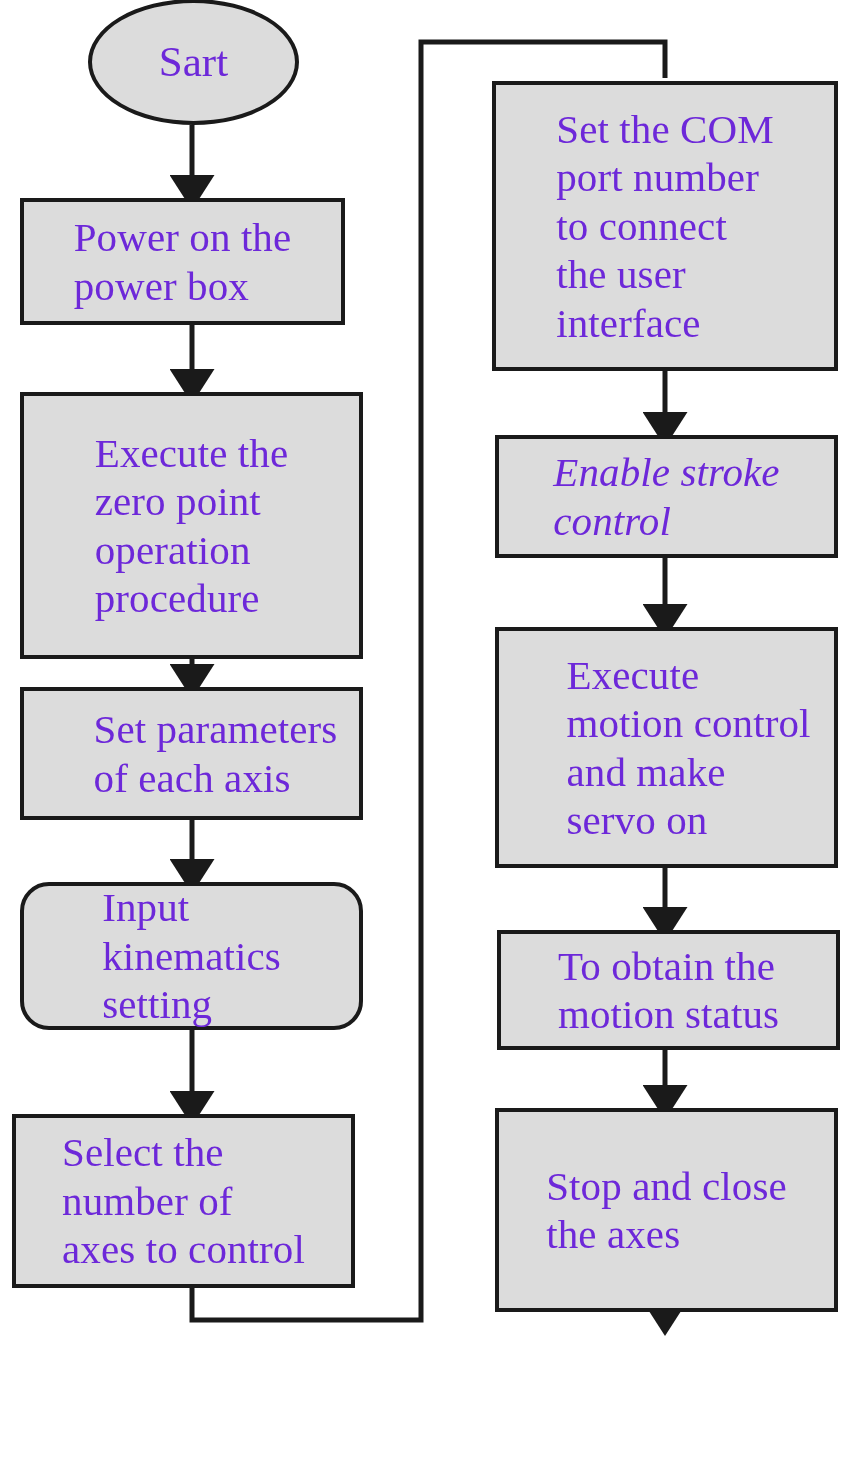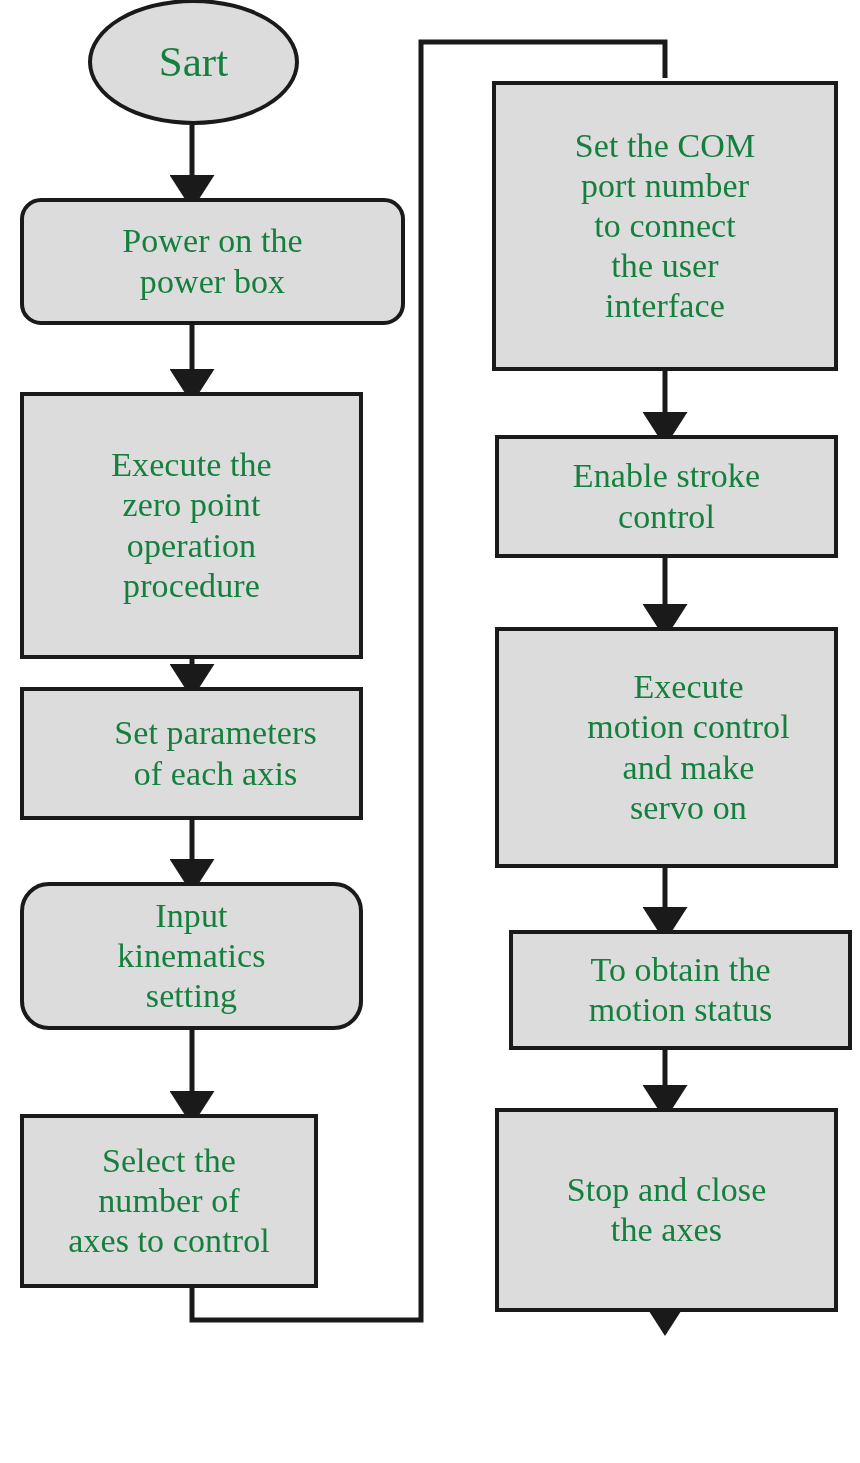--- a/index.html
+++ b/index.html
@@ -25,37 +25,36 @@
     width: 860px;
     height: 1463px;
     pointer-events: none;
   }
   .node {
     position: absolute;
     box-sizing: border-box;
     display: flex;
     align-items: center;
     justify-content: center;
-    text-align: center;
     background: #dcdcdc;
-    color: #15803d;
+    color: #6d28d9;
     line-height: 1.18;
   }
   .node-process {
     border: 4px solid #1a1a1a;
   }
   .node-terminator {
     border: 4px solid #1a1a1a;
     border-radius: 50%;
   }
   .node-label {
     display: block;
     white-space: pre-line;
     padding: 0 6px;
-    font-size: 34px;
+    font-size: 41px;
     letter-spacing: 0.1px;
   }
   .node-terminator .node-label {
     font-size: 43px;
   }
 </style>
 </head>
 <body>
 
 <div id="flow-root">
@@ -79,21 +78,21 @@
     <line x1="665" y1="558" x2="665" y2="619" stroke="#1a1a1a" stroke-width="5" marker-end="url(#arrowhead)"></line>
     <line x1="665" y1="868" x2="665" y2="922" stroke="#1a1a1a" stroke-width="5" marker-end="url(#arrowhead)"></line>
     <line x1="665" y1="1050" x2="665" y2="1100" stroke="#1a1a1a" stroke-width="5" marker-end="url(#arrowhead)"></line>
     <line x1="665" y1="1265" x2="665" y2="1316" stroke="#1a1a1a" stroke-width="5" marker-end="url(#arrowhead)"></line>
   </svg>
 
   <div class="node node-terminator" style="left:88px; top:-1px; width:211px; height:126px;">
     <span class="node-label">Sart</span>
   </div>
 
-  <div class="node node-process" style="left:20px; top:198px; width:385px; height:127px;border-radius:21px;">
+  <div class="node node-process" style="left:20px; top:198px; width:325px; height:127px;">
     <span class="node-label">Power on the
 power box</span>
   </div>
 
   <div class="node node-process" style="left:20px; top:392px; width:343px; height:267px;">
     <span class="node-label">Execute the
 zero point
 operation
 procedure</span>
   </div>
@@ -102,47 +101,47 @@
     <span class="node-label">Set parameters
 of each axis</span>
   </div>
 
   <div class="node node-process" style="left:20px; top:882px; width:343px; height:148px;border-radius:29px;">
     <span class="node-label">Input
 kinematics
 setting</span>
   </div>
 
-  <div class="node node-process" style="left:20px; top:1114px; width:298px; height:174px;">
+  <div class="node node-process" style="left:12px; top:1114px; width:343px; height:174px;">
     <span class="node-label">Select the
 number of
 axes to control</span>
   </div>
 
   <div class="node node-process" style="left:492px; top:81px; width:346px; height:290px;">
     <span class="node-label">Set the COM
 port number
 to connect
 the user
 interface</span>
   </div>
 
-  <div class="node node-process" style="left:495px; top:435px; width:343px; height:123px;">
+  <div class="node node-process" style="left:495px; top:435px; width:343px; height:123px;font-style:italic;">
     <span class="node-label">Enable stroke
 control</span>
   </div>
 
   <div class="node node-process" style="left:495px; top:627px; width:343px; height:241px;padding-left:44px;">
     <span class="node-label">Execute
 motion control
 and make
 servo on</span>
   </div>
 
-  <div class="node node-process" style="left:509px; top:930px; width:343px; height:120px;">
+  <div class="node node-process" style="left:497px; top:930px; width:343px; height:120px;">
     <span class="node-label">To obtain the
 motion status</span>
   </div>
 
   <div class="node node-process" style="left:495px; top:1108px; width:343px; height:204px;">
     <span class="node-label">Stop and close
 the axes</span>
   </div>
 
 

